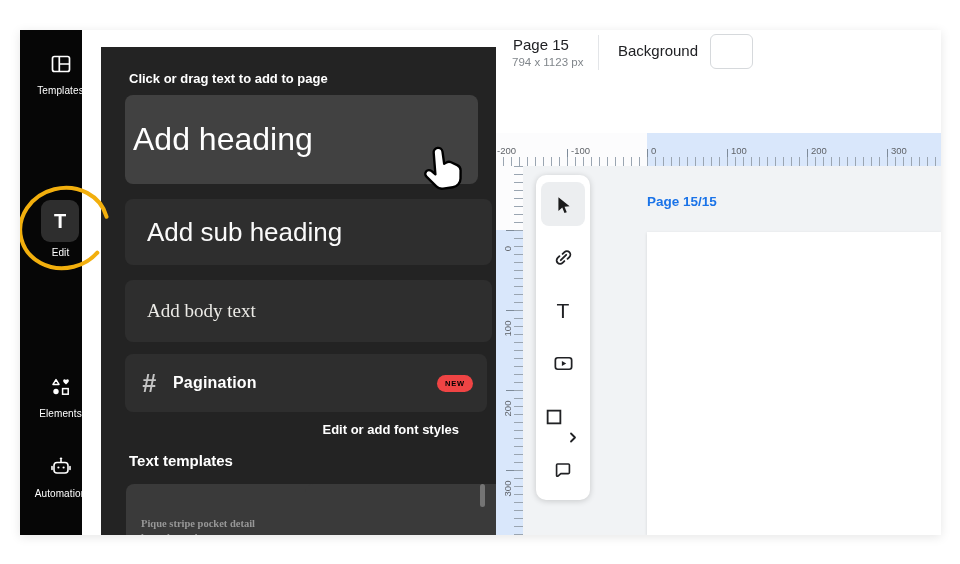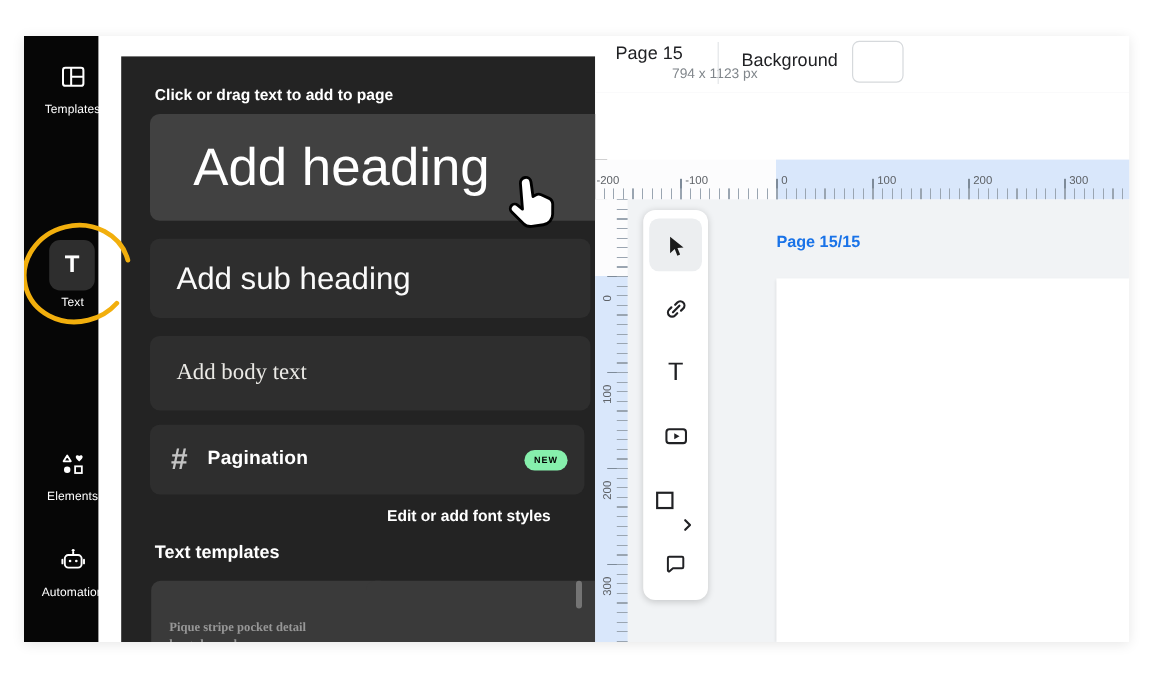--- a/index.html
+++ b/index.html
@@ -14,41 +14,41 @@
   .side-label{display:block;color:#fff;font-size:10px;margin-top:5px;letter-spacing:.1px;}
   .side-ic{display:inline-block;width:24px;height:24px;}
   .text-tile{position:absolute;left:21px;top:0;width:38px;height:42px;background:#2e2e2e;
     border-radius:9px;color:#fff;font-weight:bold;font-size:20px;line-height:42px;text-align:center;}
 
   
   .panel{left:81px;top:0;width:395px;height:505px;background:#232323;margin-top:17px;}
   .panel-title{left:28px;top:24px;color:#fff;font-size:13px;font-weight:bold;}
   .card{position:absolute;left:24px;width:345px;background:#2e2e2e;border-radius:8px;color:#fff;
     display:flex;align-items:center;cursor:pointer;}
-  .card-heading{top:48px;height:89px;background:#414141;font-size:44px;padding-left:36px;}
+  .card-heading{top:48px;height:89px;background:#414141;font-size:32px;padding-left:8px;}
   .card-sub{top:152px;height:66px;font-size:26px;padding-left:22px;color:#fafafa;}
   .card-body{top:233px;height:62px;font-family:"Liberation Serif", serif;font-size:19px;
     padding-left:22px;color:#ecebe7;}
   .card-pag{top:307px;height:58px;padding-left:17px;}
   .hash{font-size:25px;color:#c4c4c4;font-style:italic;font-weight:bold;width:31px;}
   .pag-label{font-size:16px;font-weight:bold;letter-spacing:.2px;}
-  .new-badge{position:absolute;right:14px;top:21px;background:#86efac;color:#000;font-size:7.5px;
+  .new-badge{position:absolute;right:14px;top:21px;background:#ef4444;color:#000;font-size:7.5px;
     font-weight:bold;letter-spacing:.8px;padding:5px 8px 4px;border-radius:9px;line-height:1;}
   .font-link{left:24px;top:375px;width:334px;text-align:right;color:#fff;font-size:13px;
     font-weight:bold;cursor:pointer;}
   .tmpl-title{left:28px;top:405px;color:#fff;font-size:15px;font-weight:bold;}
   .tmpl-card{position:absolute;top:437px;height:90px;background:#3a3a3a;border-radius:8px;cursor:pointer;padding-left:35px;}
   .tmpl-text{position:absolute;left:15px;top:33px;width:135px;color:#979797;
     font-family:"Liberation Serif", serif;font-weight:bold;font-size:10.5px;line-height:1.35;}
   .panel-scroll{left:379px;top:437px;width:5px;height:23px;background:#747474;border-radius:3px;}
 
   
   .rheader{left:476px;top:0;width:445px;height:47px;background:#fff;border-bottom:1px solid #e8eaed;}
   .pg-title{left:493px;top:6px;font-size:15px;color:#202124;}
-  .pg-dims{left:492px;top:26px;font-size:11.5px;color:#80868b;margin-left:48px;}
+  .pg-dims{left:492px;top:26px;font-size:11.5px;color:#80868b;}
   .hdr-div{left:578px;top:5px;width:1px;height:35px;background:#e3e5e8;}
   .bg-label{left:598px;top:12px;font-size:15px;color:#202124;}
   .bg-swatch{left:690px;top:4px;width:41px;height:33px;border:1.5px solid #d6d9dc;border-radius:6px;background:#fff;cursor:pointer;}
   .white-strip{left:476px;top:47px;width:445px;height:56px;background:#fff;}
   .canvas-bg{left:476px;top:136px;width:445px;height:369px;background:#f1f3f5;}
 
   .hruler{left:476px;top:103px;width:469px;height:33px;
     background-image:
       repeating-linear-gradient(90deg, transparent 0 7px, #9aa5b1 7px 8px),
       repeating-linear-gradient(90deg, transparent 0 71px, #7e8b99 71px 72px, transparent 72px 80px),
@@ -96,21 +96,21 @@
           <rect x="3.5" y="4.5" width="17" height="15" rx="2"></rect>
             <path d="M10.3 4.5v15M10.3 12h10.2"></path>
         </svg>
       </span>
       <span class="side-label">Templates</span>
     </div>
 
 
     <div class="side-item" style="top:170px;height:75px;">
       <span class="text-tile">T</span>
-      <span class="side-label" style="margin-top:47px;">Text</span>
+      <span class="side-label" style="margin-top:47px;">Edit</span>
     </div>
 
 
     <div class="side-item" style="top:345px;">
       <span class="side-ic">
         <svg width="24" height="24" viewBox="0 0 24 24">
           <path d="M7 4.6 10 9.4H4Z" fill="none" stroke="#fff" stroke-width="1.5" stroke-linejoin="round"></path>
           <path d="M17 9.5C15 8 13.8 6.6 14.2 5.3c.3-1.1 1.9-1.3 2.8-.2.9-1.1 2.5-.9 2.8.2.4 1.3-.8 2.7-2.8 4.2z" fill="#fff"></path>
           <circle cx="7" cy="16.5" r="2.7" fill="#fff"></circle>
           <rect x="13.6" y="13.6" width="5.6" height="5.6" fill="none" stroke="#fff" stroke-width="1.5"></rect>

